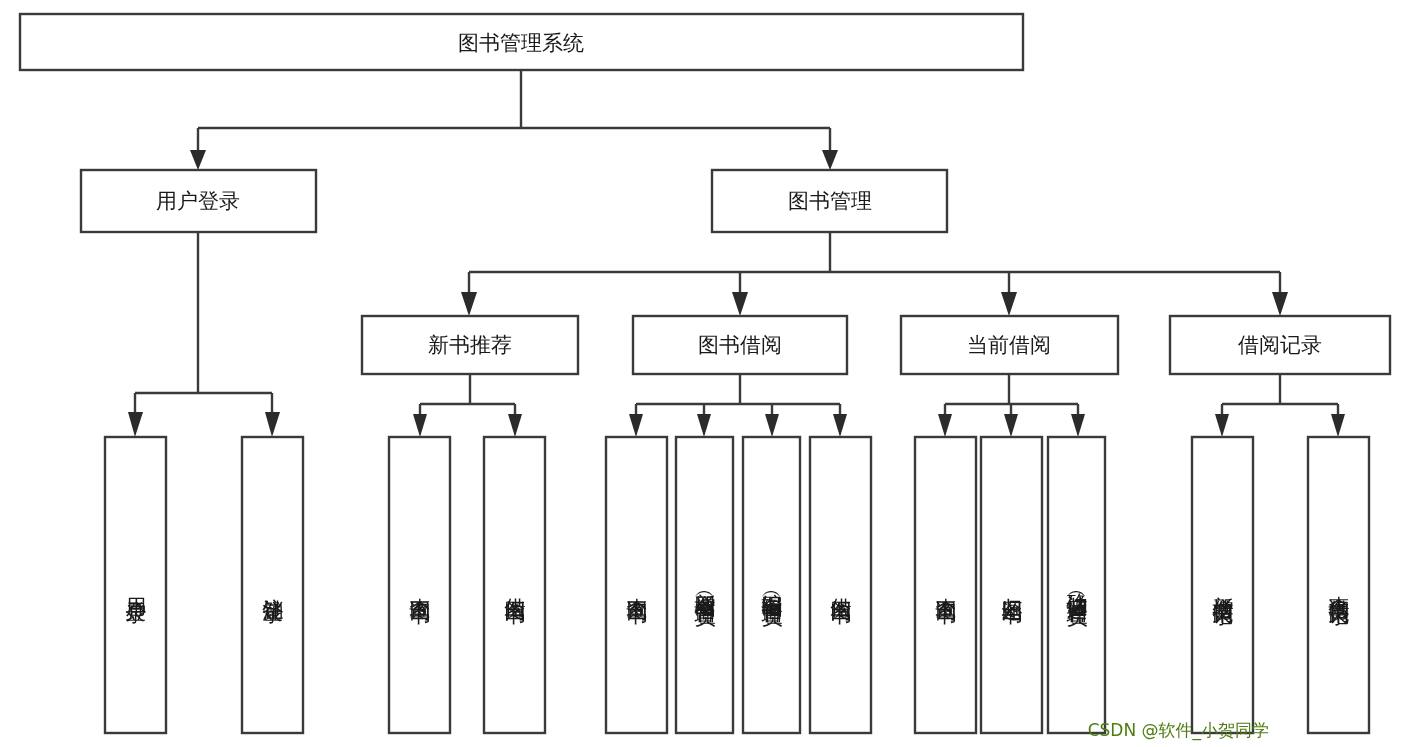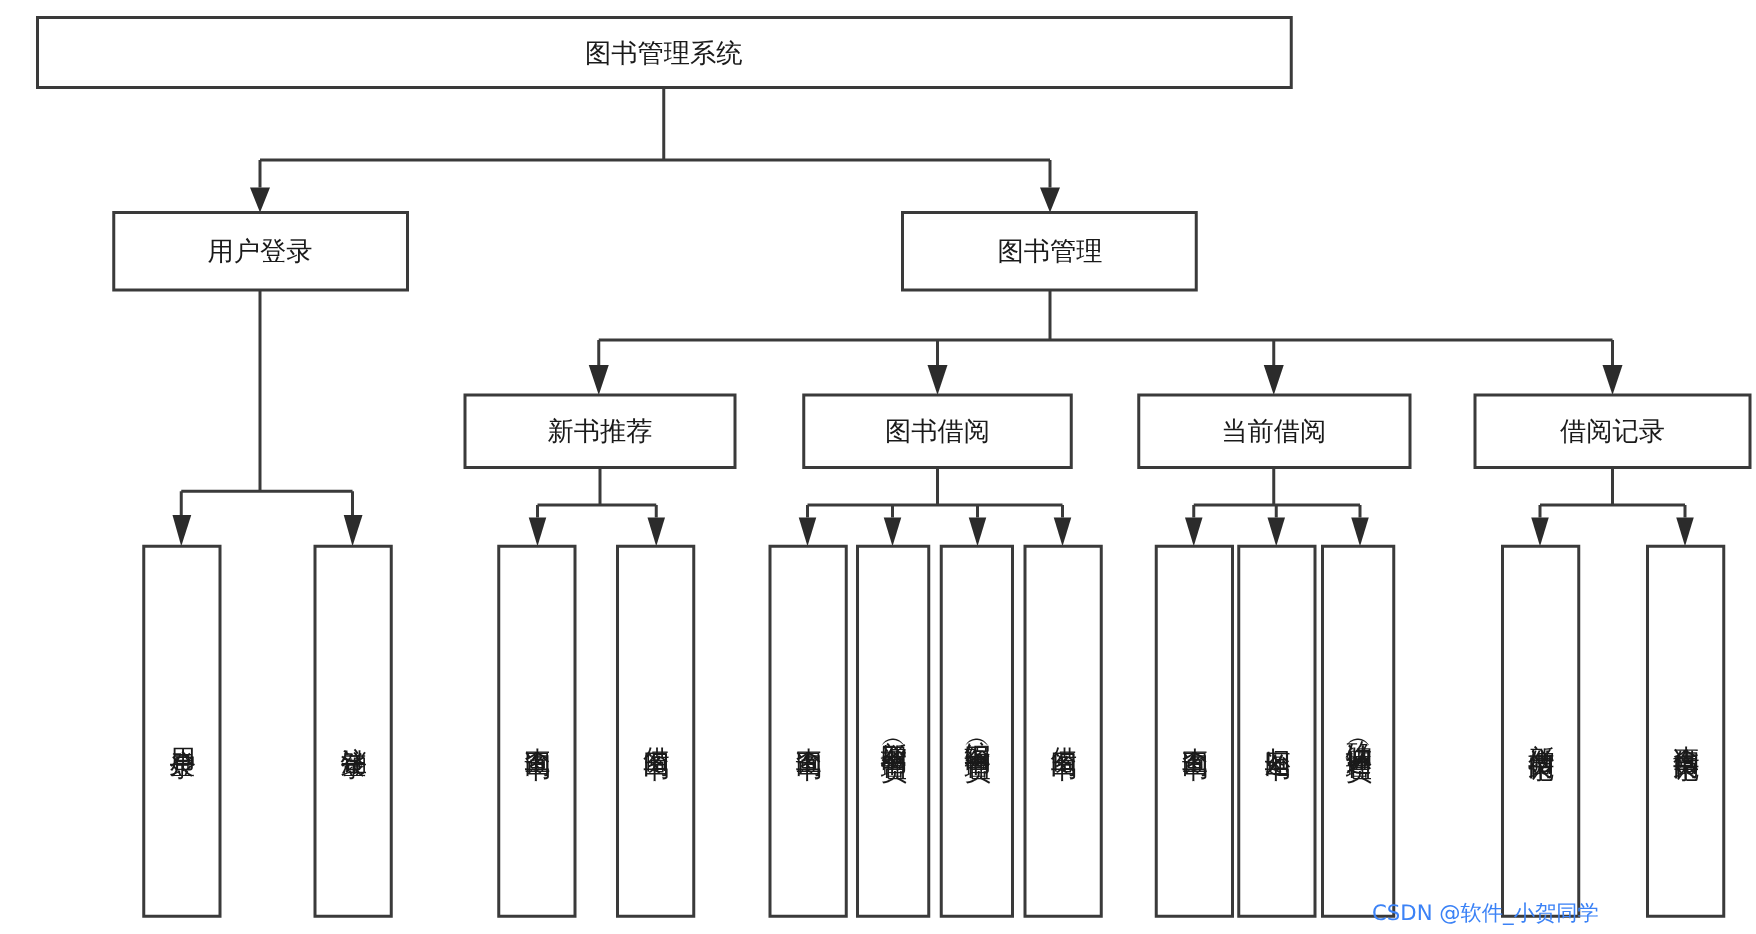--- a/index.html
+++ b/index.html
@@ -11,21 +11,20 @@
     width: 1405px;
     height: 747px;
     font-family: "DejaVu Sans", "Liberation Sans", sans-serif;
     overflow: hidden;
     position: relative;
   }
   #diagram-root {
     position: relative;
     width: 1279px;
     height: 747px;
-    margin-left: 10px;
   }
   svg.diagram {
     position: absolute;
     top: 0;
     left: 0;
     width: 1405px;
     height: 747px;
   }
   .node-box {
     fill: #ffffff;
@@ -64,21 +63,21 @@
     white-space: nowrap;
     pointer-events: none;
     user-select: none;
   }
   .watermark {
     position: absolute;
     right: 10px;
     bottom: 5px;
     font-family: "DejaVu Sans", "Liberation Sans", sans-serif;
     font-size: 17px;
-    color: #3b82f6;
+    color: #4d7c0f;
     white-space: nowrap;
     user-select: none;
   }
 </style>
 </head>
 <body>
 
 <div id="diagram-root">
 
   <svg class="diagram" viewBox="0 0 1405 747">

